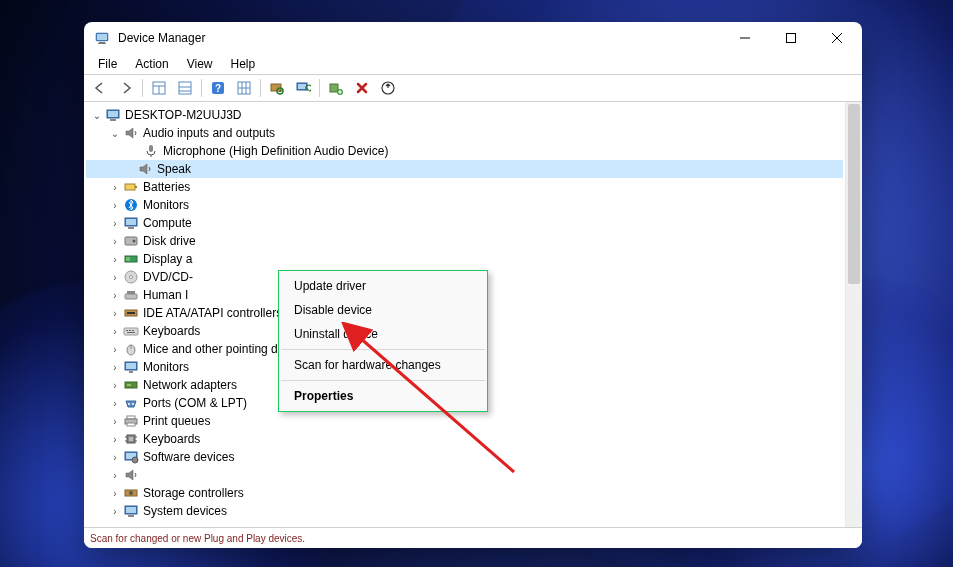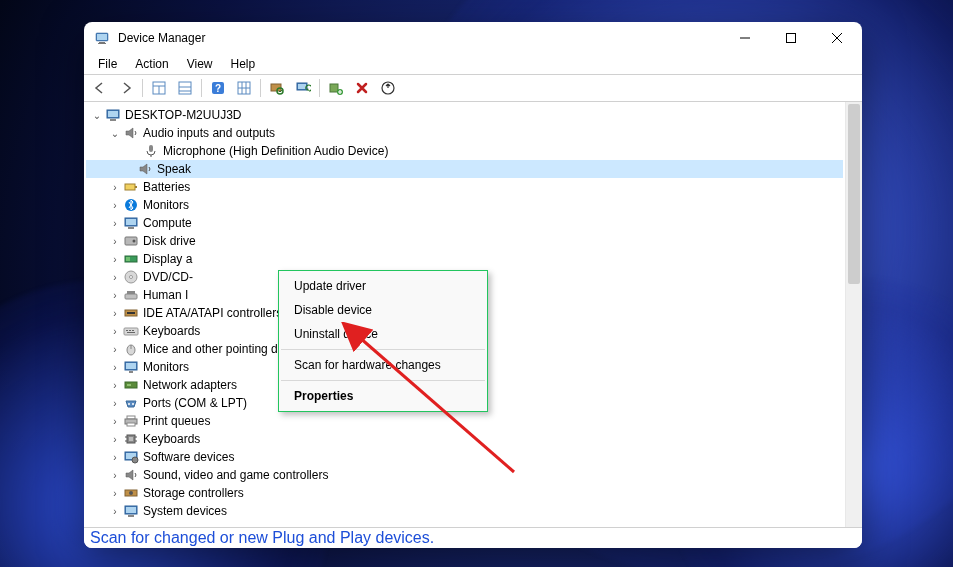--- a/index.html
+++ b/index.html
@@ -38,21 +38,21 @@
   .scrollbar { width:17px; background:#f0f0f0; border-left:1px solid #e8e8e8; position:relative; }
   .scroll-thumb { position:absolute; left:2px; right:2px; top:2px; height:180px; background:#cdcdcd; border-radius:2px; }
   
   .context-menu { position:absolute; left:194px; top:168px; width:210px; background:#f9f9f9; border:1px solid #22c55e; box-shadow:3px 3px 6px rgba(0,0,0,0.25); padding:3px 1px; z-index:10; }
   .ctx-item { padding:5px 14px; font-size:12px; }
   .ctx-item.bold { font-weight:700; }
   .ctx-sep { height:1px; background:#d8d8d8; margin:3px 1px; }
   
   .arrow-annotation { position:absolute; left:250px; top:220px; z-index:15; pointer-events:none; }
   
-  .statusbar { height:20px; display:flex; align-items:center; padding:0 6px; font-size:16px; color:#1d4ed8; background:#fff; }
+  .statusbar { height:20px; display:flex; align-items:center; padding:0 6px; font-size:10px; color:#7f1d1d; background:#fff; }
 </style>
 </head>
 <body>
 
 <div class="bgshape bg1"></div>
 <div class="bgshape bg2"></div>
 <div class="bgshape bg3"></div>
 
 <div class="window">
   <div class="titlebar">
@@ -388,21 +388,20 @@
           <span class="node-label">Software devices</span>
         </div>
       <div class="tree-row lvl1">
           <span class="expander">›</span>
           <span class="node-icon">
             <svg width="16" height="16">
               <path d="M3 6 L6 6 L10 3 L10 13 L6 10 L3 10 Z" fill="#888" stroke="#555" stroke-width="0.5"></path>
               <path d="M12 6 Q14 8 12 10" fill="none" stroke="#555"></path>
             </svg>
           </span>
-          <span class="node-label">Sound, video and game controllers</span>
         </div>
       <div class="tree-row lvl1">
           <span class="expander">›</span>
           <span class="node-icon">
             <svg width="16" height="16">
               <rect x="2" y="5" width="12" height="6" fill="#c09048" stroke="#806030"></rect>
               <circle cx="8" cy="8" r="2" fill="#555"></circle>
             </svg>
           </span>
           <span class="node-label">Storage controllers</span>

